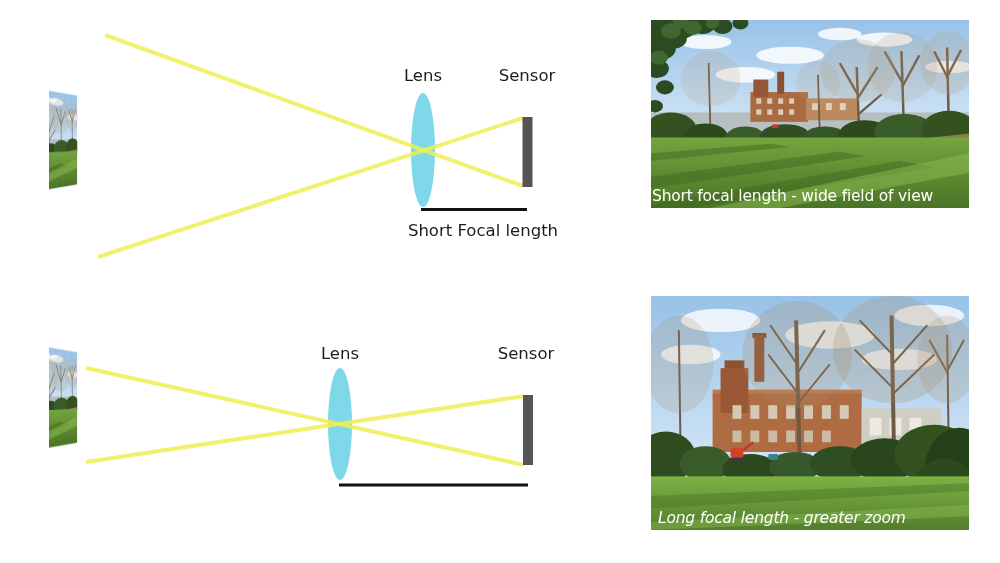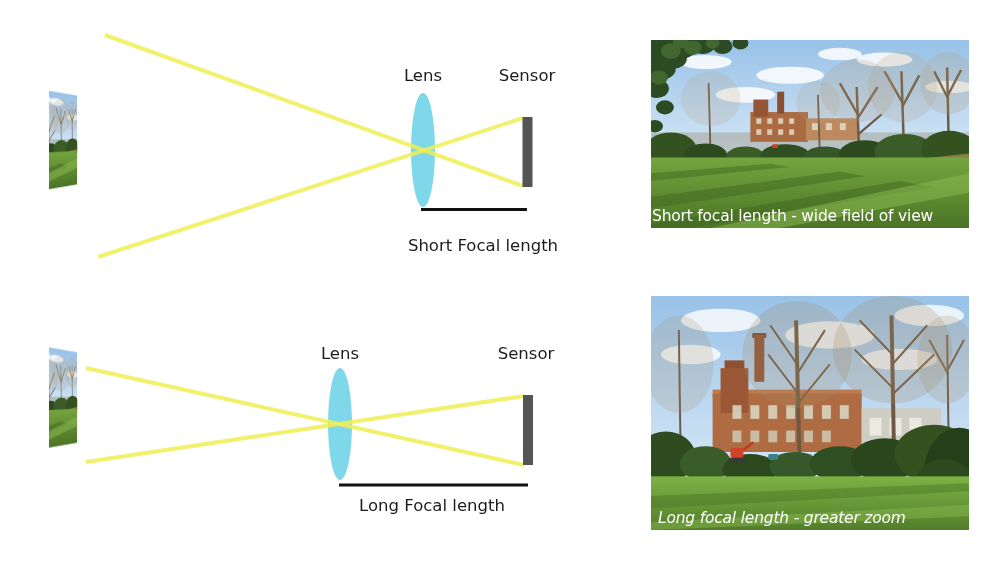--- a/index.html
+++ b/index.html
@@ -32,21 +32,21 @@
   .sensor{fill:var(--sensor-gray,#555);}
   .focal-line{stroke:var(--focal-line,#111);stroke-width:3;}
   
   .diagram-label{
     position:absolute;z-index:6;color:var(--label-text,#1c1c1c);
     font-size:16.5px;white-space:nowrap;transform:translateX(-50%);text-align:center;
   }
   
   .photo-card{position:absolute;z-index:2;overflow:hidden;}
   .photo-card svg{display:block;width:100%;height:100%;}
-  #photo-wide{left:651px;top:40px;width:318px;height:188px;}
+  #photo-wide{left:651px;top:20px;width:318px;height:188px;}
   #photo-zoom{left:651px;top:296px;width:318px;height:234px;font-style:italic;}
   .photo-caption{
     position:absolute;z-index:3;color:var(--caption-text,#fff);
     font-size:15.5px;white-space:nowrap;letter-spacing:-0.2px;
   }
   #caption-wide{left:1px;bottom:3px;}
   #caption-zoom{left:7px;bottom:3px;}
 </style>
 </head>
 <body>
@@ -289,18 +289,17 @@
 
     <ellipse class="lens" cx="340" cy="424" rx="12" ry="56"></ellipse>
     <line class="ray" x1="86" y1="368" x2="524" y2="465"></line>
     <line class="ray" x1="86" y1="462" x2="524" y2="396"></line>
     <rect class="sensor" x="523" y="395" width="10" height="70"></rect>
     <line class="focal-line" x1="339" y1="485" x2="528" y2="485"></line>
   </svg>
 
   <div class="diagram-label" style="left:423px;top:66px;">Lens</div>
   <div class="diagram-label" style="left:527px;top:66px;">Sensor</div>
-  <div class="diagram-label" style="left:483px;top:236px;">Short Focal length</div>
+  <div class="diagram-label" style="left:483px;top:221px;">Short Focal length</div>
   <div class="diagram-label" style="left:340px;top:344px;">Lens</div>
   <div class="diagram-label" style="left:526px;top:344px;">Sensor</div>
-  <div class="diagram-label" style="left:432px;top:496px;">Long Focal length</div>
 
 </div>
 
 </body></html>

